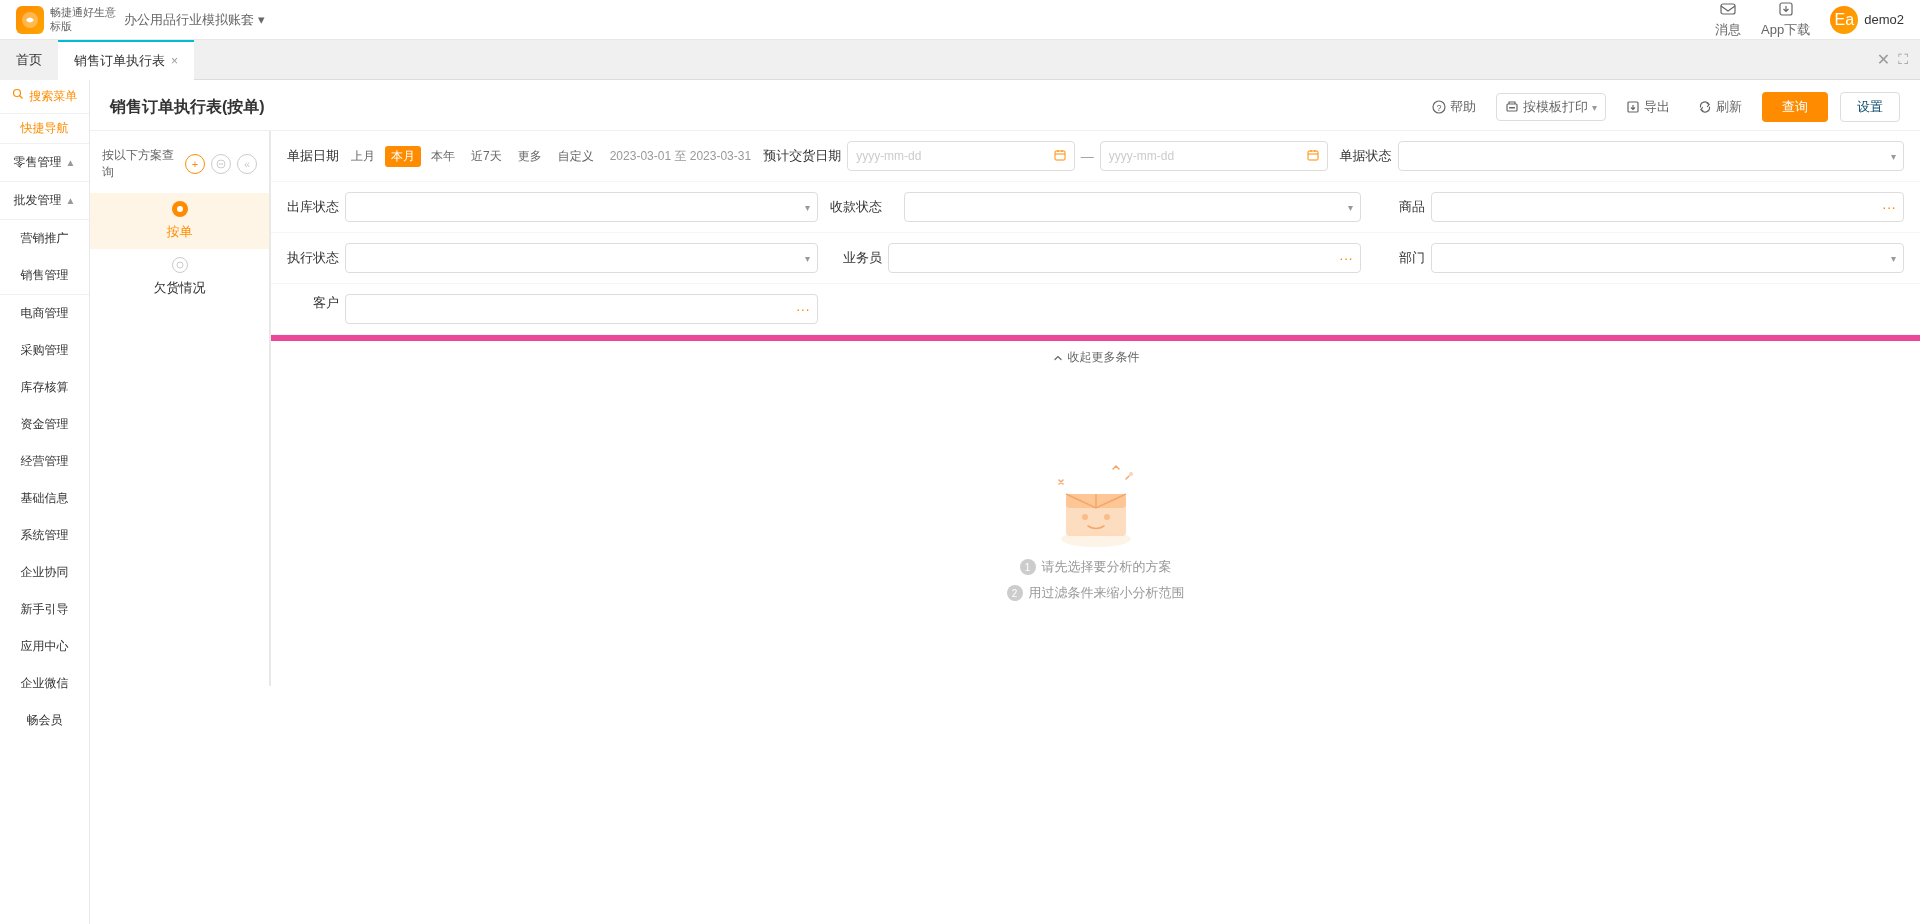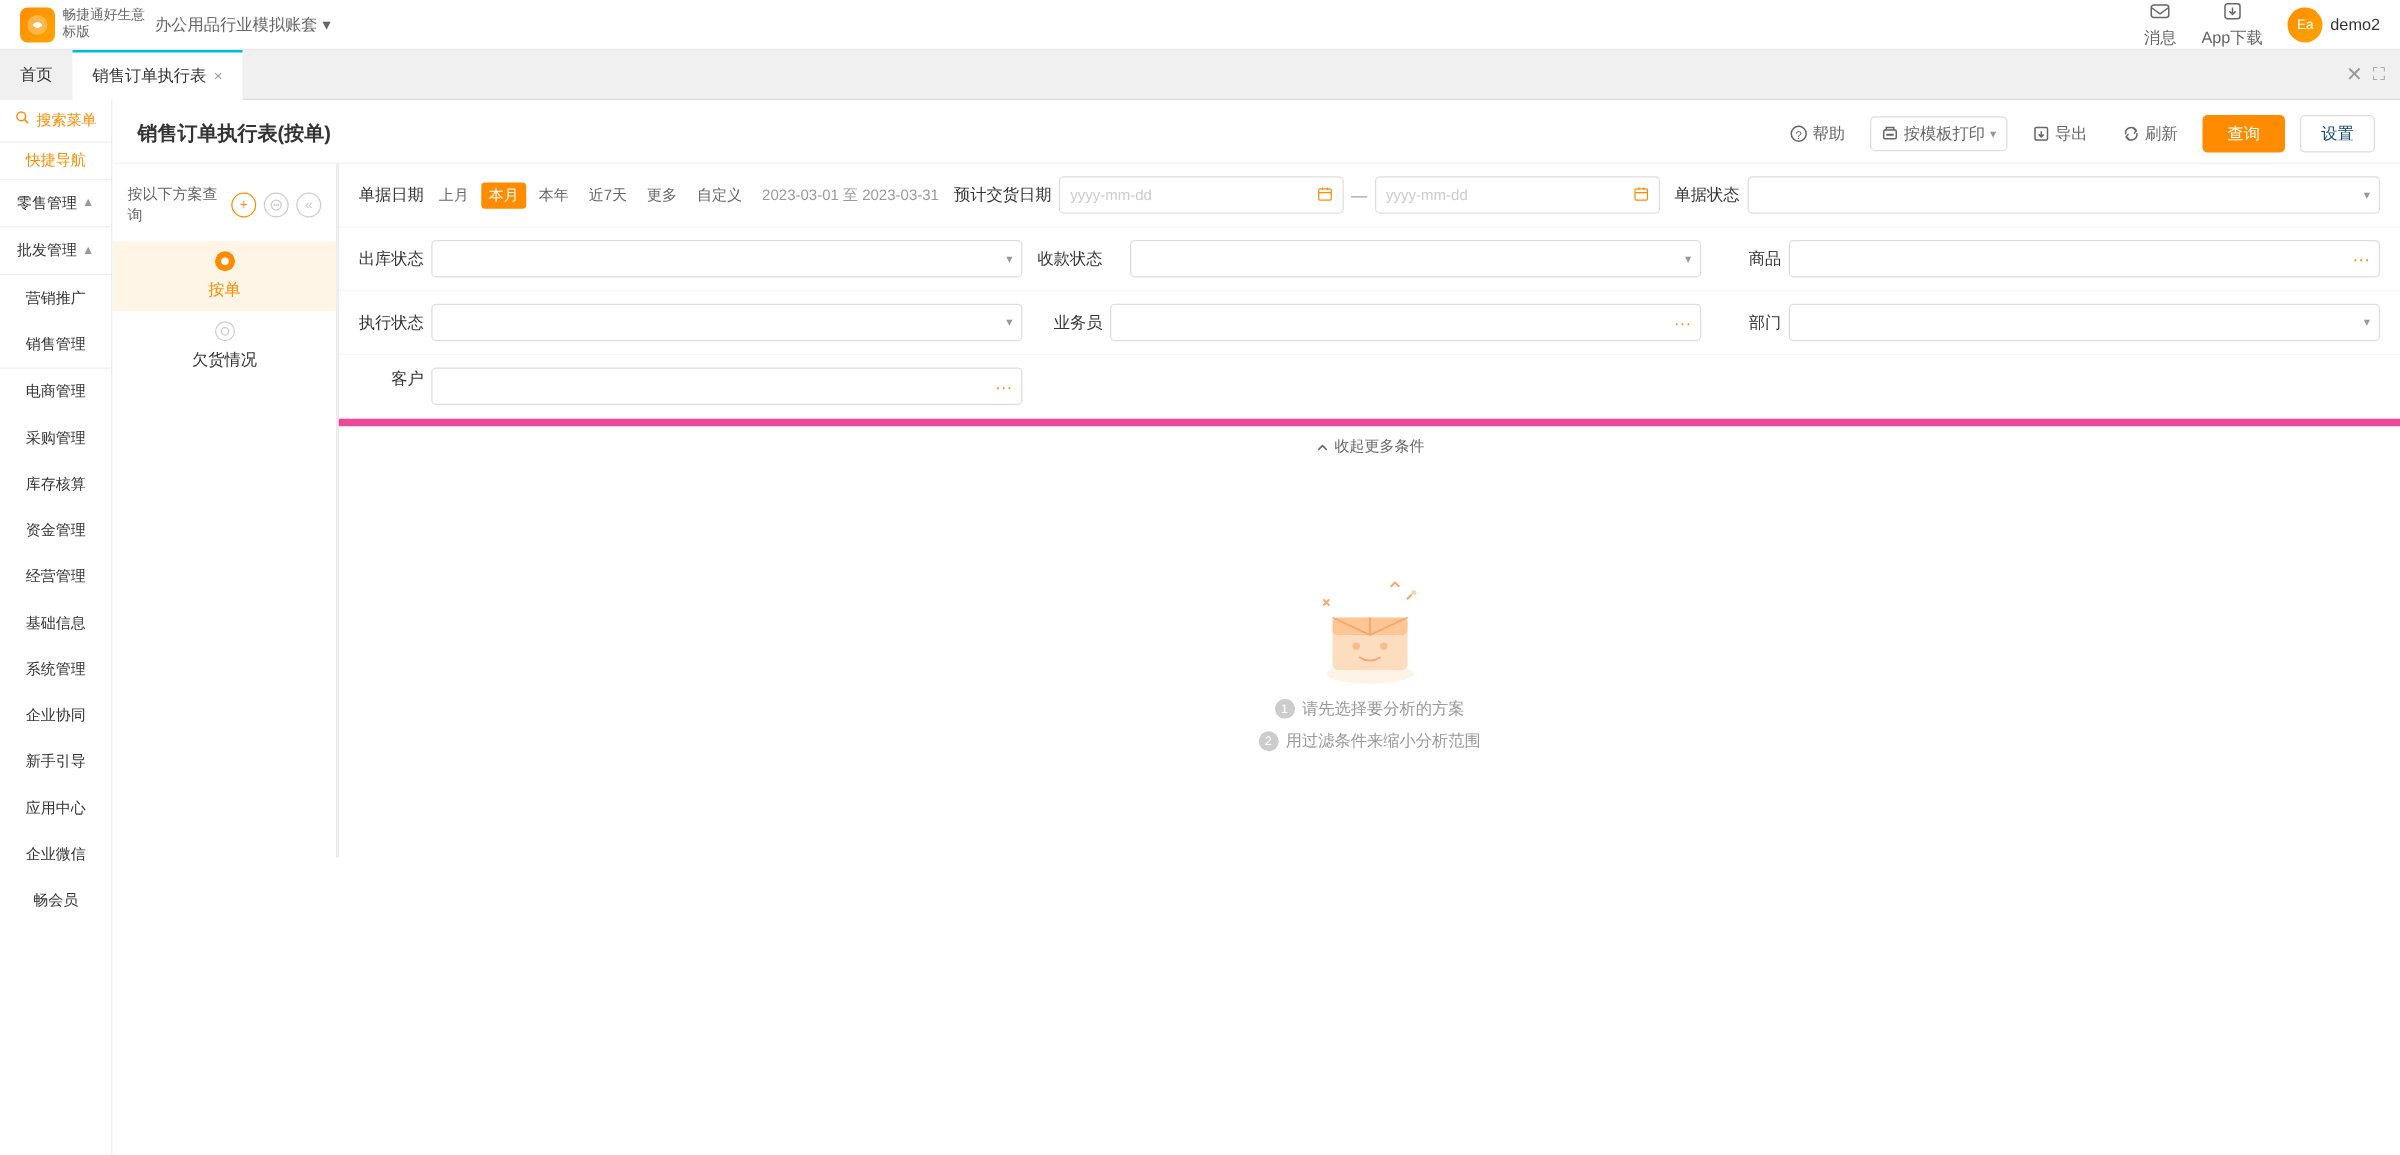--- a/index.html
+++ b/index.html
@@ -450,21 +450,21 @@
     </div>
     <div class="header-action">
       <svg width="16" height="16" viewBox="0 0 16 16" fill="none">
           <rect x="2" y="2" width="12" height="12" rx="2" stroke="#666" stroke-width="1.2"></rect>
           <path d="M8 5v5M5.5 8l2.5 2.5L10.5 8" stroke="#666" stroke-width="1.2"></path>
         </svg>
       <span>App下载</span>
     </div>
     <div style="display:flex;align-items:center;gap:6px;cursor:pointer;">
       <div class="user-avatar">
-        <span style="font-size:11px;color:white;">Ea</span>
+        <span style="font-size:16px;color:white;">Ea</span>
       </div>
       <span>demo2</span>
     </div>
   </div>
 </div>
 
 <div class="tab-bar">
   <div class="tab-item home">
     <span>首页</span>
   </div>

